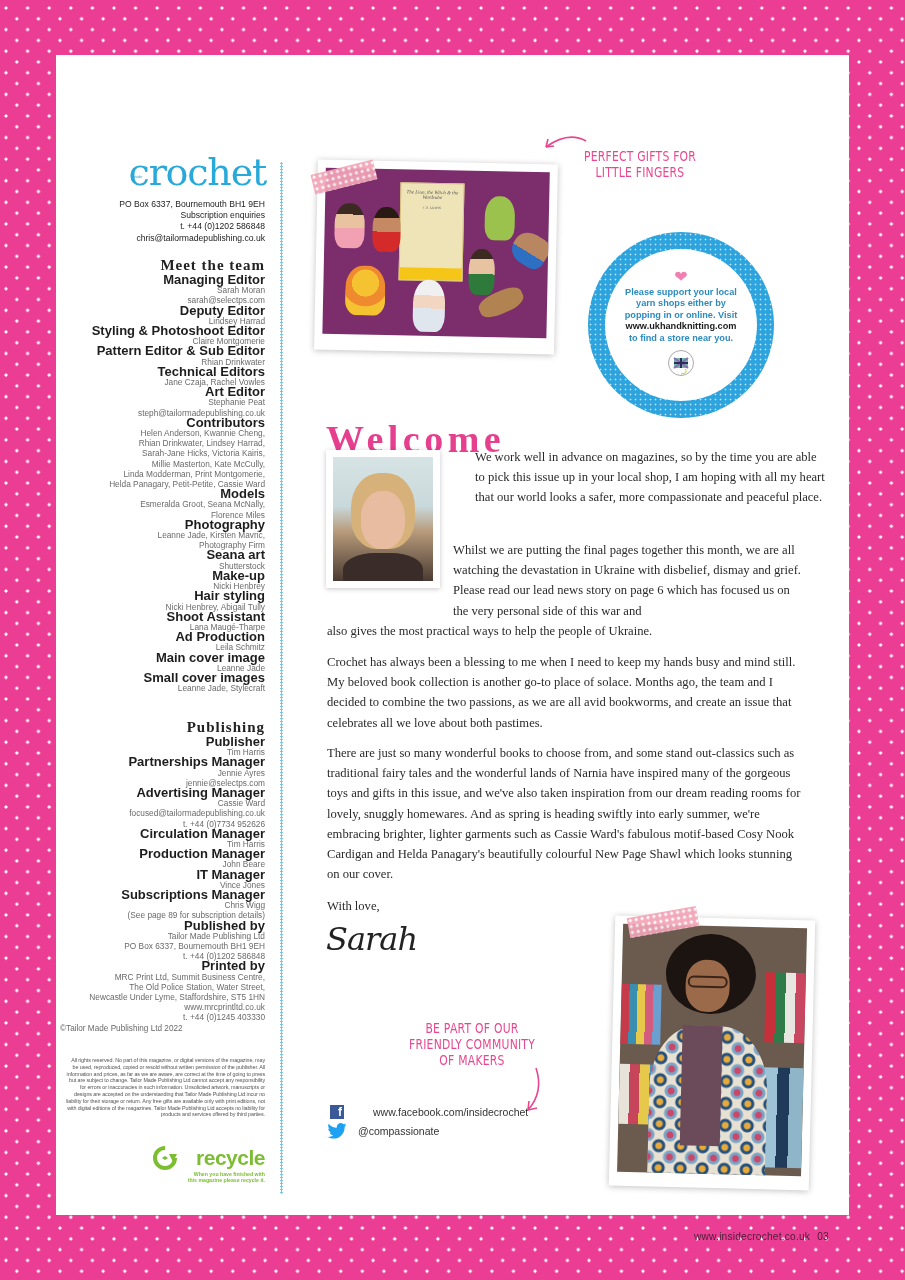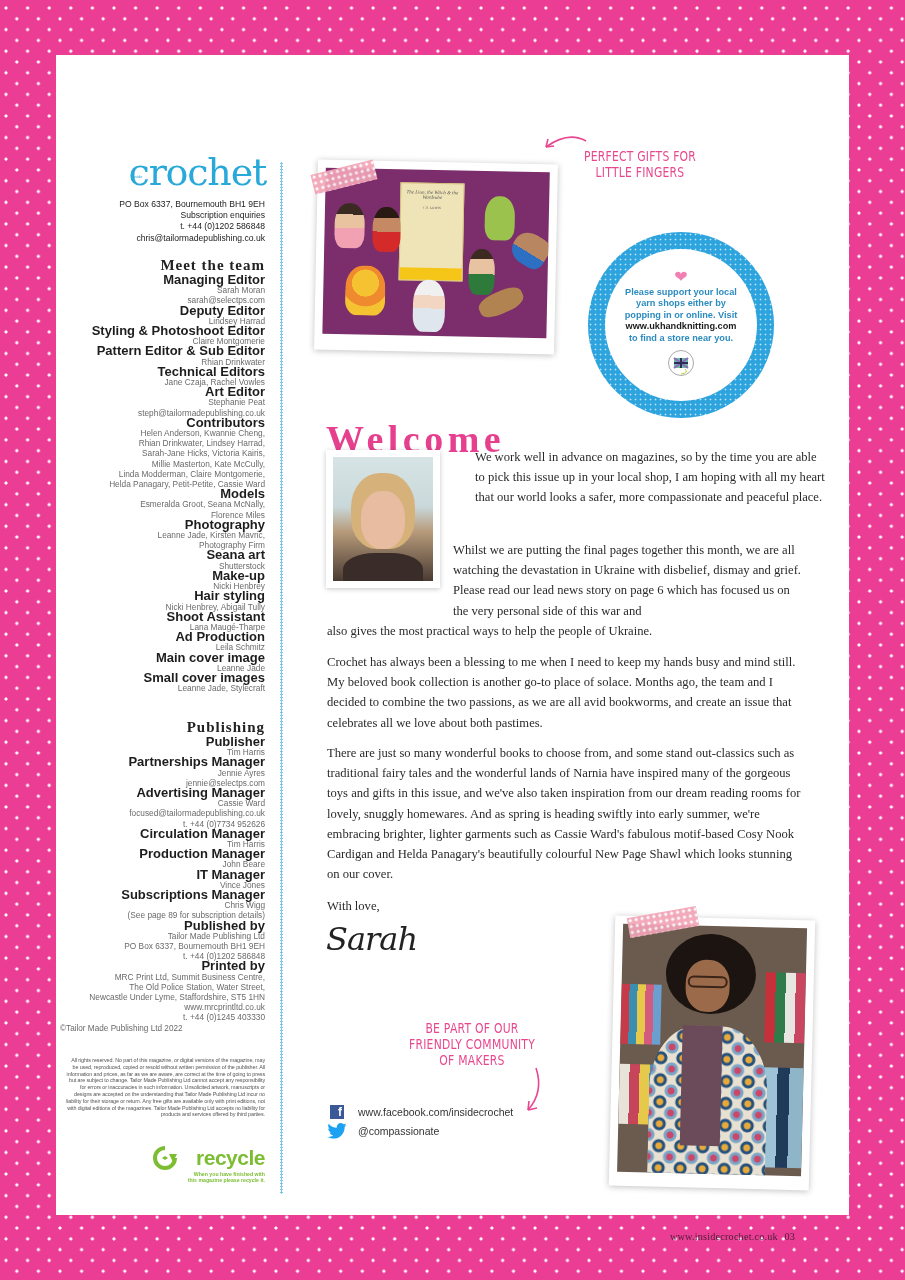--- a/index.html
+++ b/index.html
@@ -113,21 +113,21 @@
   .fb-icon { width: 14px; height: 14px; background: #3b5998; color: #fff; font-weight: bold; font-size: 12px; line-height: 15px; text-align: right; padding-right: 2px; margin-left: 8px; }
   .tw-icon { width: 20px; height: 16px; color: #1da1f2; font-size: 16px; line-height: 16px; margin-left: 5px; }
   .social-text { font-size: 10.5px; color: #333; margin-left: 2px; }
   .photo-model {
     position: absolute; left: 612px; top: 918px; width: 200px; height: 270px;
     background: #fff; box-shadow: 0 1px 6px rgba(0,0,0,0.25); padding: 8px 8px 14px 8px;
     transform: rotate(1.4deg);
   }
   .photo-model .img { width: 100%; height: 100%; background: #6b5a4e; position: relative; overflow: hidden; }
   .footer-url {
-    position: absolute; left: 670px; top: 1231px; font-family: Liberation Serif, serif;
+    position: absolute; left: 694px; top: 1231px; font-family: Liberation Sans, sans-serif;
     font-size: 10.2px; color: #4a1d36; letter-spacing: 0.2px;
   }
 </style>
 </head>
 <body>
 
 <div class="panel"></div>
 
 <div class="logo">
   <span class="inside">inside</span>
@@ -156,21 +156,21 @@
       <div class="role">Technical Editors</div>
       <div class="name">Jane Czaja, Rachel Vowles</div>
       <div class="role">Art Editor</div>
       <div class="name">Stephanie Peat</div>
       <div class="name">steph@tailormadepublishing.co.uk</div>
       <div class="role">Contributors</div>
       <div class="name">Helen Anderson, Kwannie Cheng,</div>
       <div class="name">Rhian Drinkwater, Lindsey Harrad,</div>
       <div class="name">Sarah-Jane Hicks, Victoria Kairis,</div>
       <div class="name">Millie Masterton, Kate McCully,</div>
-      <div class="name">Linda Modderman, Claire Montgomerie,</div>
+      <div class="name">Linda Modderman, Print Montgomerie,</div>
       <div class="name">Helda Panagary, Petit-Petite, Cassie Ward</div>
       <div class="role">Models</div>
       <div class="name">Esmeralda Groot, Seana McNally,</div>
       <div class="name">Florence Miles</div>
       <div class="role">Photography</div>
       <div class="name">Leanne Jade, Kirsten Mavric,</div>
       <div class="name">Photography Firm</div>
       <div class="role">Seana art</div>
       <div class="name">Shutterstock</div>
       <div class="role">Make-up</div>
@@ -313,21 +313,21 @@
   <div>OF MAKERS</div>
 </div>
 <svg style="position:absolute;left:518px;top:1066px;" width="30" height="52" viewBox="0 0 30 52">
   <path d="M18 2 Q26 26 10 44" fill="none" stroke="#e8478f" stroke-width="1.6"></path>
   <path d="M10 44 l9 -2 M10 44 l1 -9" fill="none" stroke="#e8478f" stroke-width="1.6"></path>
 </svg>
 
 <div class="socials">
   <div class="social-row">
     <div class="fb-icon">f</div>
-    <div class="social-text" style="margin-left:6px;">www.facebook.com/insidecrochet</div>
+    <div class="social-text" style="margin-left:21px;">www.facebook.com/insidecrochet</div>
   </div>
   <div class="social-row">
     <svg class="tw-icon" viewBox="0 0 24 20" width="20" height="16">
       <path d="M24 2.4c-.9.4-1.8.6-2.8.8 1-.6 1.8-1.6 2.2-2.7-1 .6-2 1-3.1 1.2C19.3.7 18 0 16.6 0c-2.7 0-4.9 2.2-4.9 4.9 0 .4 0 .8.1 1.1C7.7 5.8 4.1 3.9 1.7.9c-.4.7-.7 1.6-.7 2.5 0 1.7.9 3.2 2.2 4.1-.8 0-1.6-.2-2.2-.6v.1c0 2.4 1.7 4.4 3.9 4.8-.4.1-.8.2-1.3.2-.3 0-.6 0-.9-.1.6 2 2.4 3.4 4.6 3.4-1.7 1.3-3.8 2.1-6.1 2.1-.4 0-.8 0-1.2-.1 2.2 1.4 4.8 2.2 7.5 2.2 9.1 0 14-7.5 14-14v-.6c1-.7 1.8-1.6 2.5-2.5z" fill="#1da1f2"></path>
     </svg>
     <div class="social-text" style="margin-left:3px;">@compassionate</div>
   </div>
 </div>
 
 <div class="photo-model">

